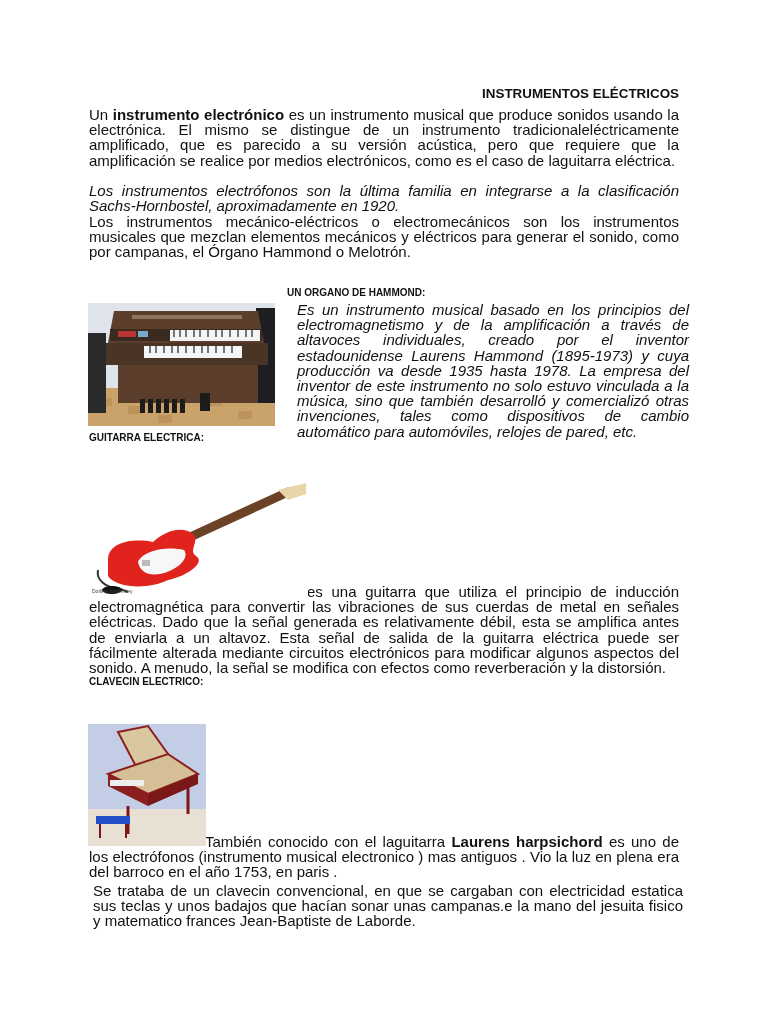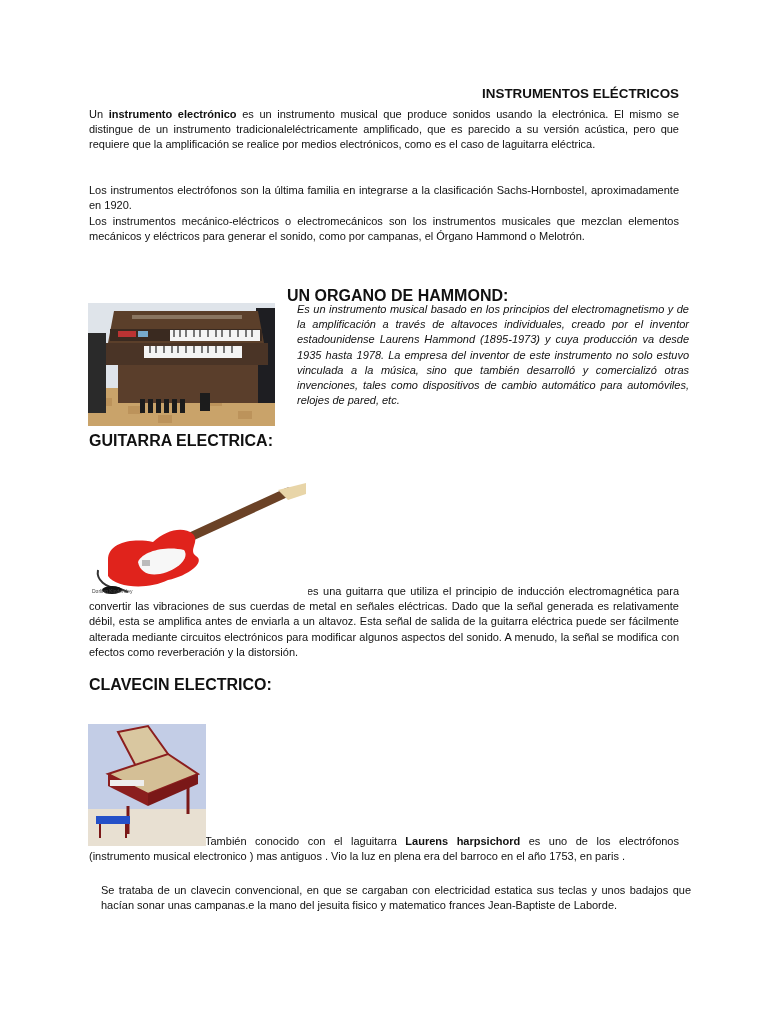--- a/index.html
+++ b/index.html
@@ -3,37 +3,37 @@
   <meta charset="utf-8">
   <style>
     html, body { margin: 0; padding: 0; }
     body {
       width: 768px; height: 1024px; background: #ffffff; overflow: hidden;
       position: relative;
       font-family: "Liberation Sans", sans-serif;
       color: #111;
     }
     .page { position: absolute; left: 89px; top: 0; width: 590px; }
-    .txt { font-size: 11px; line-height: 15.2px; text-align: justify; }
+    .txt { font-size: 15px; line-height: 15.2px; text-align: justify; }
     .title {
       position: absolute; top: 86px; left: 0; width: 590px;
       text-align: right; font-weight: bold; font-size: 13.4px;
     }
     .p { position: absolute; left: 0; width: 590px; margin: 0; }
     .p1 { top: 107px; }
-    .p2 { top: 183px; }
+    .p2 { top: 183px; font-style: italic; }
     .p3 { top: 214px; }
-    .heading { font-weight: bold; font-size: 16px; position: absolute; }
+    .heading { font-weight: bold; font-size: 10px; position: absolute; }
     .h-hammond { top: 287px; left: 198px; }
     .hammond-text { position: absolute; top: 302px; left: 208px; width: 392px; font-style: italic; }
     .h-guitar { top: 432px; left: 0; text-align: center; }
     .guitar-text { position: absolute; top: 584px; left: 0; width: 590px; }
     .h-clavecin { top: 676px; left: 0; }
     .clav-text { position: absolute; top: 834px; left: 0; width: 590px; }
-    .clav-text2 { position: absolute; top: 883px; left: 12px; width: 590px; }
+    .clav-text2 { position: absolute; top: 883px; left: 4px; width: 590px; }
     .indent-guitar { display: inline-block; width: 218px; }
     .indent-clav { display: inline-block; width: 116px; }
     b { font-weight: bold; }
 
     .img { position: absolute; overflow: hidden; }
     .img-organ { left: 88px; top: 303px; width: 187px; height: 123px; background: #e8ecf0; }
     .img-guitar { left: 88px; top: 480px; width: 220px; height: 116px; background: #fff; }
     .img-clav { left: 88px; top: 724px; width: 118px; height: 122px; background: #c9d3e8; }
     .caption-dk { position: absolute; left: 4px; bottom: 2px; font-size: 5px; color: #444; }
   </style>

